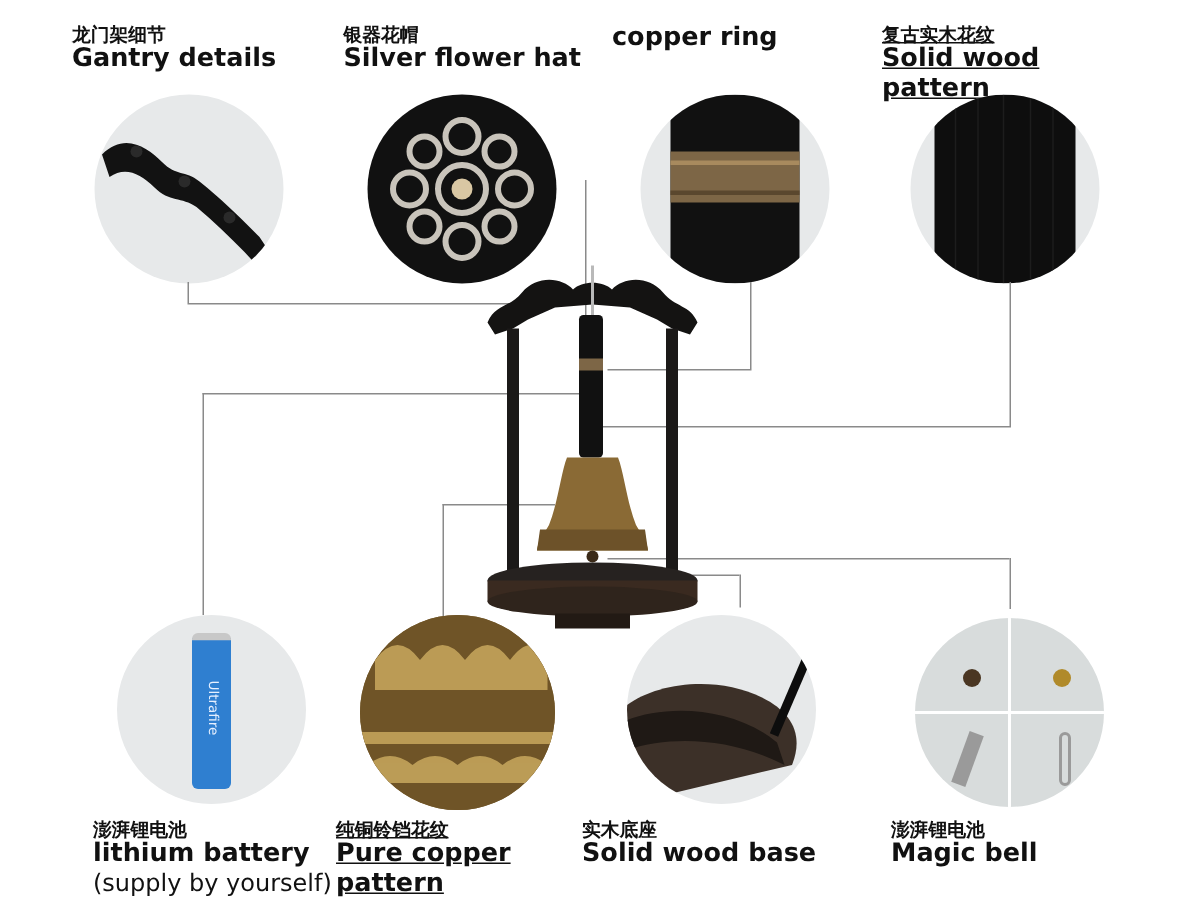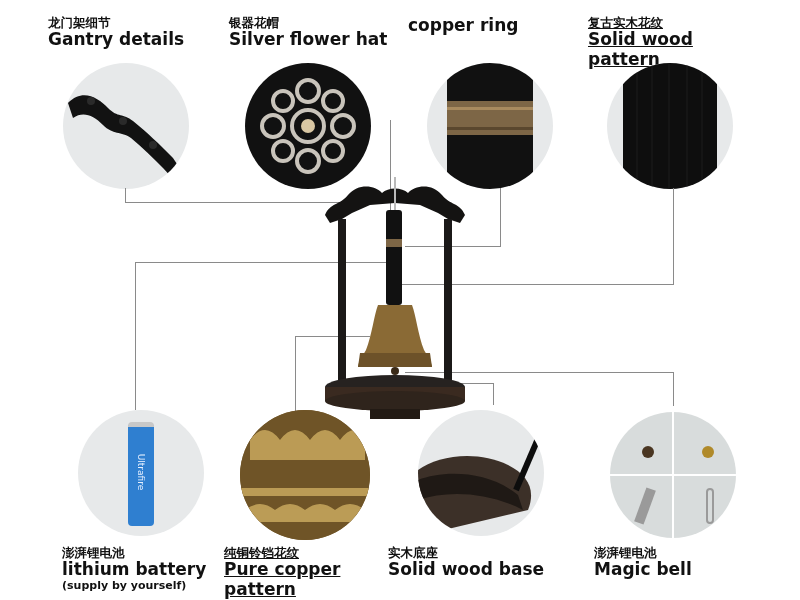--- a/index.html
+++ b/index.html
@@ -1,21 +1,21 @@
 <!DOCTYPE html>
 <html><head>
 <meta charset="utf-8">
 <style>
   * { box-sizing: border-box; margin: 0; padding: 0; }
   html, body { width: 800px; height: 600px; background: #ffffff; overflow: hidden; }
   body { position: relative; font-family: "DejaVu Sans", "Liberation Sans", sans-serif; color: #111; }
   .label { position: absolute; text-align: left; width: 160px; line-height: 1.15; }
   .label .zh { font-size: 12.5px; font-weight: bold; display: block; }
   .label .en { font-size: 17px; font-weight: bold; display: block; }
-  .label .sub { font-size: 11px; font-weight: bold; display: block; }
+  .label .sub { font-size: 16px; font-weight: normal; display: block; }
   .circle { position: absolute; border-radius: 50%; overflow: hidden; background: #e7e9ea; }
   .connector { position: absolute; background: #8a8a8a; }
   .product { position: absolute; }
 </style>
 </head>
 <body>
 
 <div class="label" style="left:48px; top:16px;">
   <span class="zh">龙门架细节</span>
   <span class="en">Gantry details</span>

